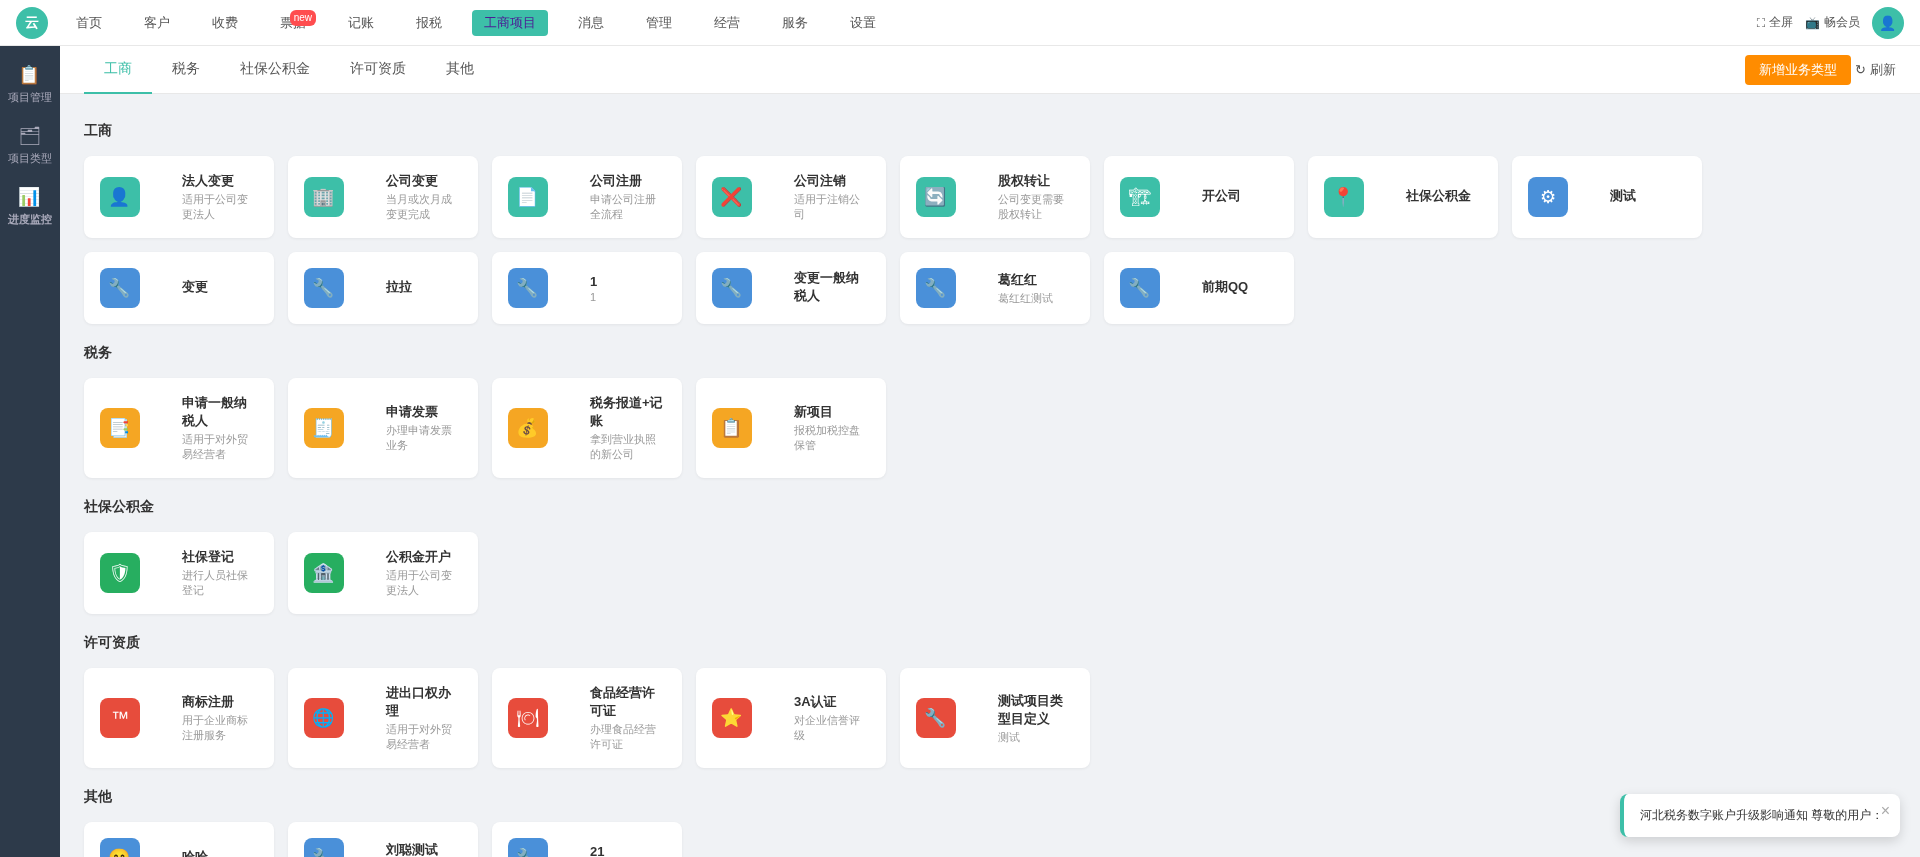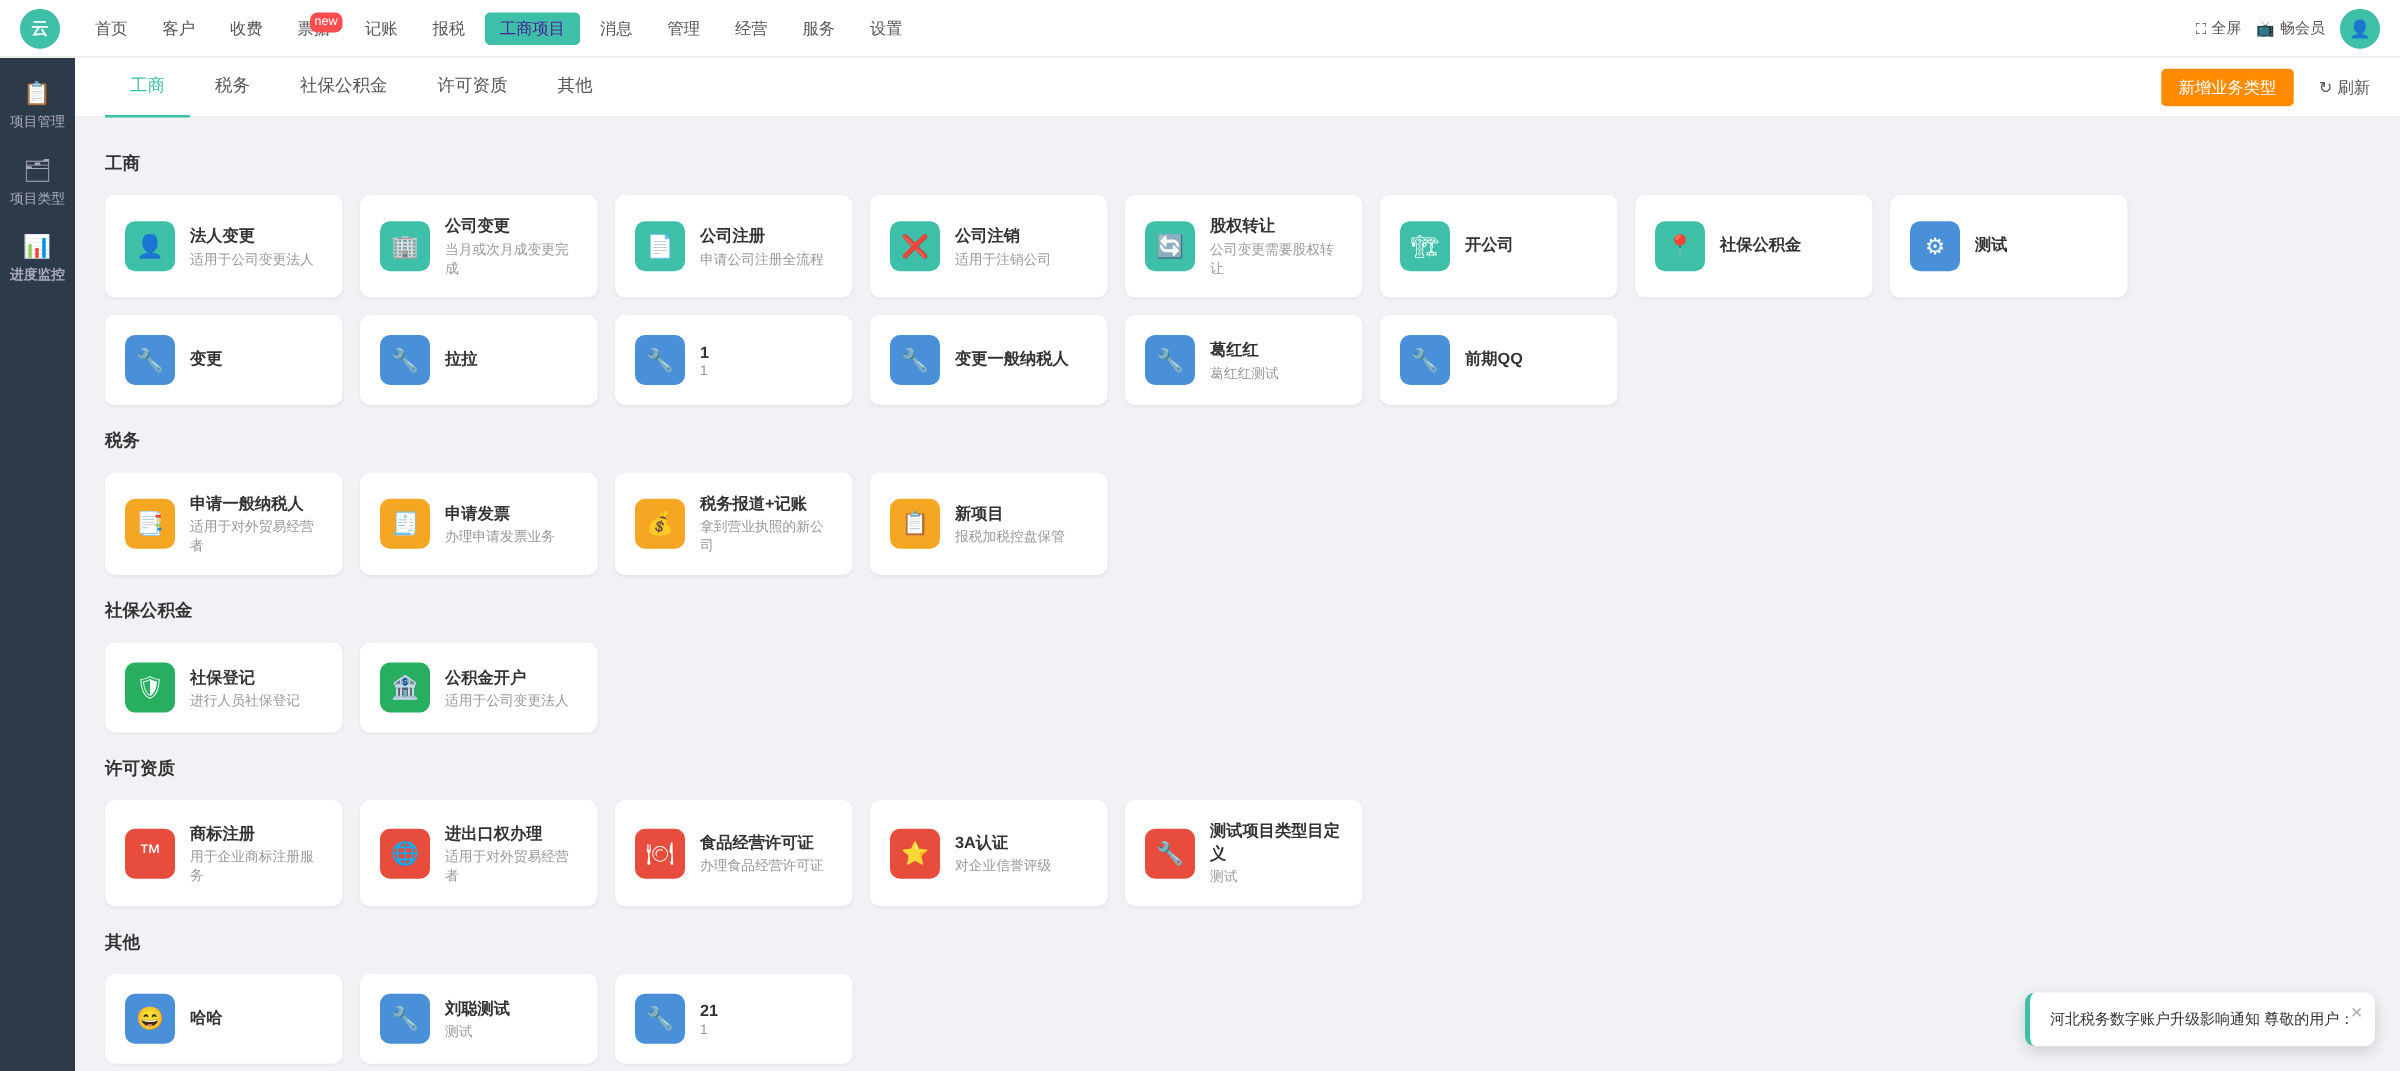--- a/index.html
+++ b/index.html
@@ -14,21 +14,21 @@
       padding: 0 16px;
       border-bottom: 1px solid #e8e8e8;
       position: fixed; top: 0; left: 0; right: 0; z-index: 100;
     }
     .topnav-logo {
       width: 32px; height: 32px; margin-right: 16px;
       background: #3dbfa8; border-radius: 50%;
       display: flex; align-items: center; justify-content: center;
       color: #fff; font-weight: bold; font-size: 14px;
     }
-    .topnav-menu { display: flex; align-items: center; flex: 1; gap: 4px; }
+    .topnav-menu { display: flex; align-items: center; flex: 1; gap: 18px; }
     .topnav-item {
       padding: 4px 12px; border-radius: 4px; cursor: pointer;
       font-size: 13px; color: #555; position: relative;
       white-space: nowrap;
     }
     .topnav-item.active { background: #3dbfa8; color: #4c1d95; border-radius: 4px; }
     .topnav-badge {
       position: absolute; top: 0; right: 2px;
       background: #ff4d4f; color: #fff; font-size: 10px;
       padding: 0 4px; border-radius: 6px; line-height: 16px; margin-left: 41px;
@@ -69,21 +69,21 @@
       display: flex; align-items: center; padding: 0 24px;
       height: 48px; position: sticky; top: 46px; z-index: 98;
     }
     .tabs-bar-tabs { display: flex; flex: 1; }
     .tab {
       padding: 0 20px; height: 48px; display: flex; align-items: center;
       cursor: pointer; font-size: 14px; color: #555; border-bottom: 2px solid transparent;
       white-space: nowrap;
     }
     .tab.active { color: #3dbfa8; border-bottom: 2px solid #3dbfa8; }
-    .tabs-bar-right { display: flex; align-items: center; gap: 20px; }
+    .tabs-bar-right { display: flex; align-items: center; gap: 4px; }
     .btn-new-biz {
       background: #ff8c00; color: #fff; border: none; border-radius: 4px;
       padding: 6px 14px; font-size: 13px; cursor: pointer; white-space: nowrap;
     }
     .btn-refresh {
       display: flex; align-items: center; gap: 4px;
       color: #555; cursor: pointer; font-size: 13px;
     }
 
     
@@ -99,21 +99,21 @@
       display: flex; align-items: center; gap: 12px;
       width: 190px; min-height: 72px; cursor: pointer;
       box-shadow: 0 1px 3px rgba(0,0,0,0.06);
       transition: box-shadow 0.2s;
     }
     .card-icon {
       width: 40px; height: 40px; border-radius: 8px;
       display: flex; align-items: center; justify-content: center;
       flex-shrink: 0; font-size: 18px; color: #fff;
     }
-    .card-info { flex: 1; }
+    .card-info { flex: 1; margin-left: 30px; }
     .card-name { font-size: 13px; font-weight: 600; color: #333; }
     .card-desc { font-size: 11px; color: #999; margin-top: 2px; }
 
     
     .bg-teal { background: #3dbfa8; }
     .bg-blue { background: #4a90d9; }
     .bg-orange { background: #f5a623; }
     .bg-red { background: #e74c3c; }
     .bg-green { background: #27ae60; }
 

